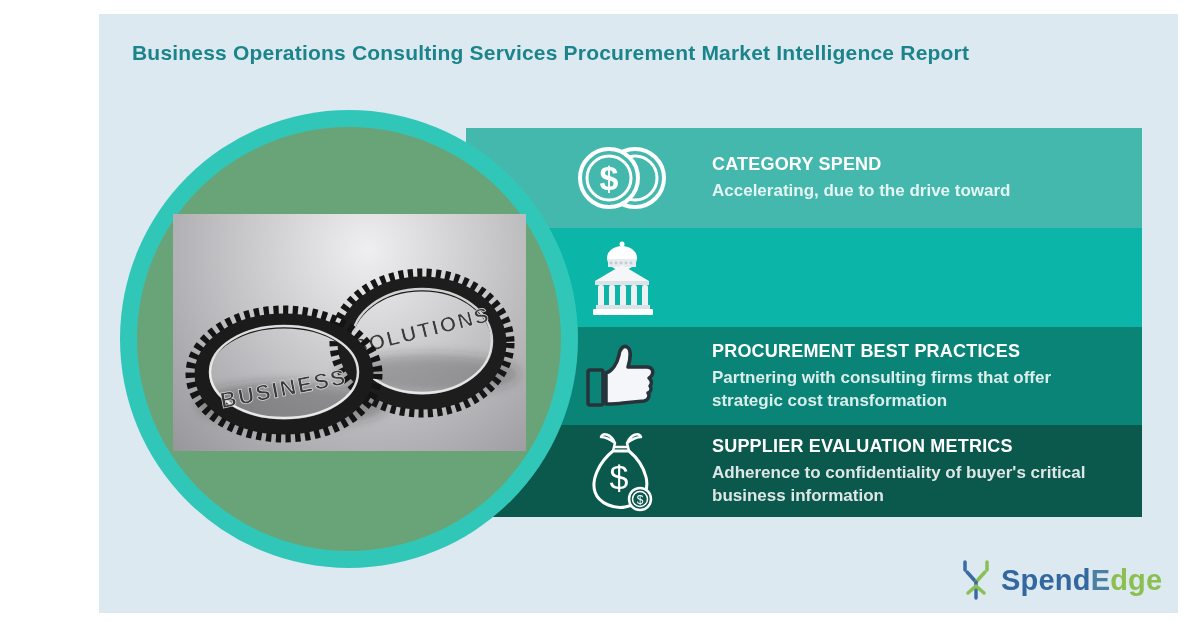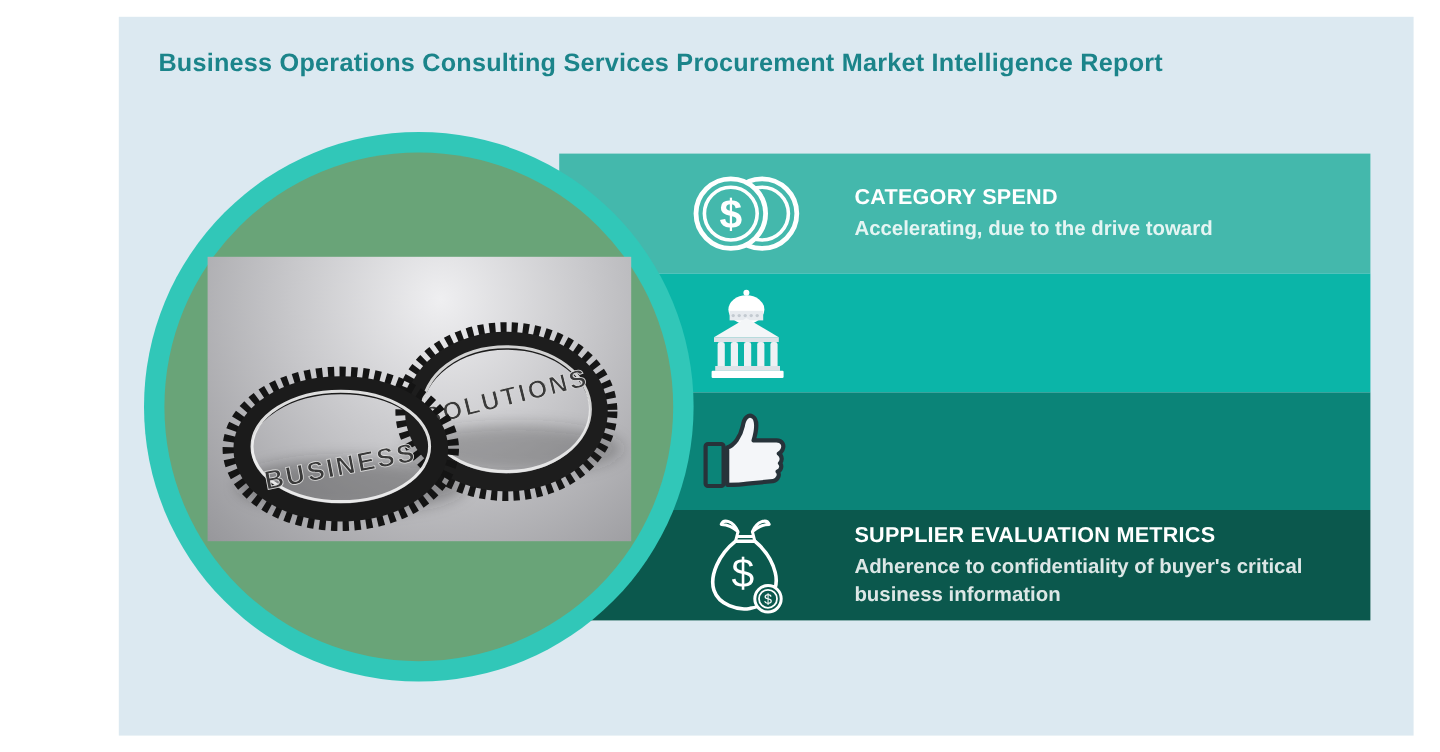--- a/index.html
+++ b/index.html
@@ -103,20 +103,27 @@
     </div>
   </div>
 
   <div class="band" style="top: 313px; height: 98px; background: rgb(11, 132, 120); --bg: #0b8478;">
     <div class="band-icon">
       <svg width="82" height="72" viewBox="0 0 82 72">
         <rect x="7" y="30" width="15" height="35" rx="2" style="fill:var(--bg)" stroke="#27333a" stroke-width="3.5"></rect>
         <path d="M25,64 L25,33 C31,31 36,24 38,15 C39,8 43,5 46,7 C50,9 50,17 47,27 L66,27 C71,27 73,31 71,35 C70,37 68,38 68,38 C71,40 71,44 69,46 C71,48 70,52 67,53 C69,55 68,60 63,61 L42,63 C36,64 30,64 25,64 Z" fill="#f4f6f9" stroke="#27333a" stroke-width="3.5" stroke-linejoin="round"></path>
       </svg>
     </div>
+    <div class="band-text">
+      <div class="band-heading">PROCUREMENT BEST PRACTICES</div>
+      <div class="band-body">
+        <div>Partnering with consulting firms that offer</div>
+        <div>strategic cost transformation</div>
+      </div>
+    </div>
   </div>
 
   <div class="band" style="top: 411px; height: 92px; background: rgb(11, 88, 77); --bg: #0b584d;">
     <div class="band-icon">
       <svg width="80" height="84" viewBox="0 0 80 84">
         <path d="M33,14 C29,5 21,3 19,8 C25,8 29,11 33,14 Z" fill="none" stroke="#ffffff" stroke-width="2.5" stroke-linejoin="round"></path>
         <path d="M45,14 C49,5 57,3 59,8 C53,8 49,11 45,14 Z" fill="none" stroke="#ffffff" stroke-width="2.5" stroke-linejoin="round"></path>
         <path d="M33,14 L31,22 M45,14 L47,22 M31,18 L47,18" fill="none" stroke="#ffffff" stroke-width="2.5"></path>
         <path d="M31,22 C17,33 9,51 13,63 C17,75 33,80 43,78 C57,76 68,64 64,48 C61,36 53,27 47,22 Z" fill="none" stroke="#ffffff" stroke-width="3" stroke-linejoin="round"></path>
         <text x="37" y="60" text-anchor="middle" font-size="34" fill="#ffffff">$</text>
@@ -157,14 +164,29 @@
         <g>
           <ellipse cx="111" cy="160" rx="92" ry="62" fill="none" stroke="#141414" stroke-width="13" stroke-dasharray="5.2 4.4"></ellipse>
           <ellipse cx="111" cy="160" rx="82" ry="53" fill="none" stroke="#1b1b1b" stroke-width="15"></ellipse>
           <ellipse cx="111" cy="158" rx="74" ry="46" fill="none" stroke="#f4f4f4" stroke-width="2.5" opacity="0.9"></ellipse>
           <text x="111" y="182" text-anchor="middle" font-size="22" font-weight="bold" transform="rotate(-11 111 176)" fill="#3a3a3a" stroke="#dcdcdc" stroke-width="0.7" letter-spacing="2">BUSINESS</text>
         </g>
       </svg>
     </div>
   </div>
 
+  <div class="logo">
+    <span style="display:inline-flex;">
+      <svg width="34" height="44" viewBox="0 0 34 44" fill="none" stroke-linecap="round">
+        <path d="M6,4 L6,12" stroke="#3a6ba4" stroke-width="3.5"></path>
+        <path d="M28,4 L28,12" stroke="#8cbf53" stroke-width="3.5"></path>
+        <path d="M8,14 L17,24" stroke="#3a6ba4" stroke-width="3.5"></path>
+        <path d="M26,14 L17,24" stroke="#8cbf53" stroke-width="3.5"></path>
+        <path d="M17,24 L17,40" stroke="#3a6ba4" stroke-width="3.5"></path>
+        <path d="M9,35 L17,28 L25,35" stroke="#8cbf53" stroke-width="3.5" stroke-linejoin="round"></path>
+      </svg>
+    </span>
+    <span class="logo-text">
+      <span style="color: rgb(51, 104, 158);">Spend</span><span style="color: rgb(77, 127, 163);">E</span><span style="color: rgb(140, 191, 79);">dge</span>
+    </span>
+  </div>
 
 </div>
 
 </body></html>

